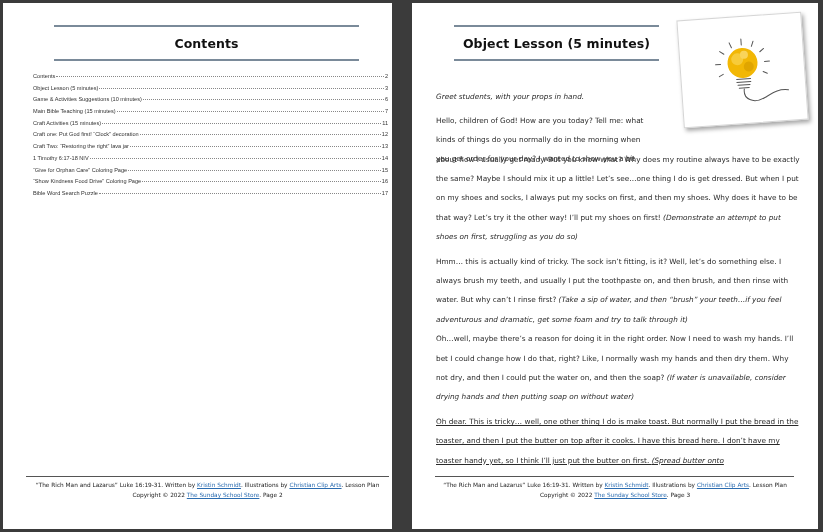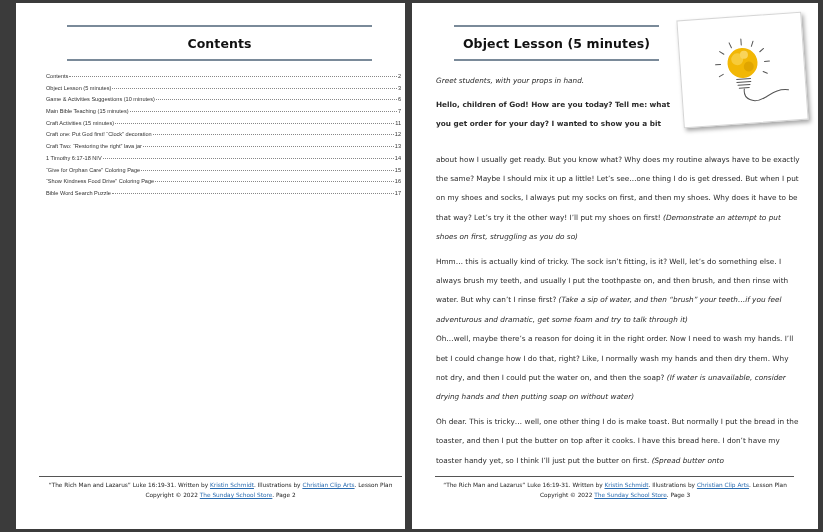--- a/index.html
+++ b/index.html
@@ -9,21 +9,21 @@
     position: relative;
     font-family: "DejaVu Sans", sans-serif;
     color: #1a1a1a;
   }
   .page {
     position: absolute;
     top: 3px;
     height: 526px;
     background: #ffffff;
   }
-  #page-left { left: 16px; width: 389px; padding-left: 11px; }
+  #page-left { left: 3px; width: 389px; padding-left: 11px; }
   #page-right { left: 412px; width: 406px; }
 
   .title-rule {
     position: absolute;
     height: 2px;
     background: #7a8a99;
   }
   .title {
     position: absolute;
     font-family: "DejaVu Sans", sans-serif;
@@ -64,21 +64,21 @@
   .body-text {
     position: absolute;
     left: 24px;
     font-family: "DejaVu Sans", sans-serif;
     font-size: 7.3px;
     color: #2a2a2a;
     line-height: 19.2px;
   }
   .body-text p { margin: 0 0 4.5px 0; }
   .body-text em { font-style: italic; }
-  .narrow { width: 235px; }
+  .narrow { width: 235px; margin-top: 16px; }
 
   
   .photo {
     position: absolute;
     left: 268px;
     top: 13px;
     width: 125px;
     height: 108px;
     background: #ffffff;
     border: 1px solid #d5d5d5;
@@ -198,29 +198,30 @@
       <circle cx="57" cy="42" r="6" fill="#f7cb3a"></circle>
       <circle cx="68" cy="50" r="5" fill="#e0a500"></circle>
       <circle cx="64" cy="38" r="4" fill="#f9d45a"></circle>
     </svg>
   </div>
 
   <div class="body-text narrow" style="top:68px;">
     <p><em>Greet students, with your props in hand.</em></p>
   </div>
 
-  <div class="body-text narrow" style="top:92px;font-weight:bold;">
+  <div class="body-text narrow" style="top:92px;">
     <div>Hello, children of God!  How are you today? Tell me: what</div>
+    <div>kinds of things do you normally do in the morning when</div>
     <div>you get order for your day? I wanted to show you a bit</div>
   </div>
 
   <div class="body-text" style="top:147px; width:365px;">
     <p><span>about how I usually get ready. But you know what? Why does my routine always have to be exactly the same? Maybe I should mix it up a little! Let’s see…one thing I do is get dressed. But when I put on my shoes and socks, I always put my socks on first, and then my shoes. Why does it have to be that way? Let’s try it the other way! I’ll put my shoes on first! </span><em>(Demonstrate an attempt to put shoes on first, struggling as you do so)</em></p>
     <p style="margin-top:6px;"><span>Hmm… this is actually kind of tricky. The sock isn’t fitting, is it? Well, let’s do something else. I always brush my teeth, and usually I put the toothpaste on, and then brush, and then rinse with water. But why can’t I rinse first? </span><em>(Take a sip of water, and then “brush” your teeth…if you feel adventurous and dramatic, get some foam and try to talk through it)</em></p>
     <p style="margin-top:-4px;"><span>Oh…well, maybe there’s a reason for doing it in the right order. Now I need to wash my hands. I’ll bet I could change how I do that, right? Like, I normally wash my hands and then dry them. Why not dry, and then I could put the water on, and then the soap? </span><em>(If water is unavailable, consider drying hands and then putting soap on without water)</em></p>
-    <p style="margin-top:6px;"><span>Oh dear. This is tricky… well, one other thing I do is make toast. But normally I put the bread in the toaster, and then I put the butter on top after it cooks. I have this bread here. I don’t have my toaster handy yet, so I think I’ll just put the butter on first. </span><em>(Spread butter onto</em></p>
+    <p style="margin-top:6px;text-decoration:underline;"><span>Oh dear. This is tricky… well, one other thing I do is make toast. But normally I put the bread in the toaster, and then I put the butter on top after it cooks. I have this bread here. I don’t have my toaster handy yet, so I think I’ll just put the butter on first. </span><em>(Spread butter onto</em></p>
   </div>
 
   <div class="footer-rule" style="left:23px; top:473px; width:359px;"></div>
   <div class="footer" style="left:18px; top:477px; width:370px;">
     <span>“The Rich Man and Lazarus” Luke 16:19-31. Written by </span><a>Kristin Schmidt</a><span>. Illustrations by </span><a>Christian Clip Arts</a><span>. Lesson Plan Copyright © 2022 </span><a>The Sunday School Store</a><span>. Page 3</span>
   </div>
 </div>
 
 </body></html>

